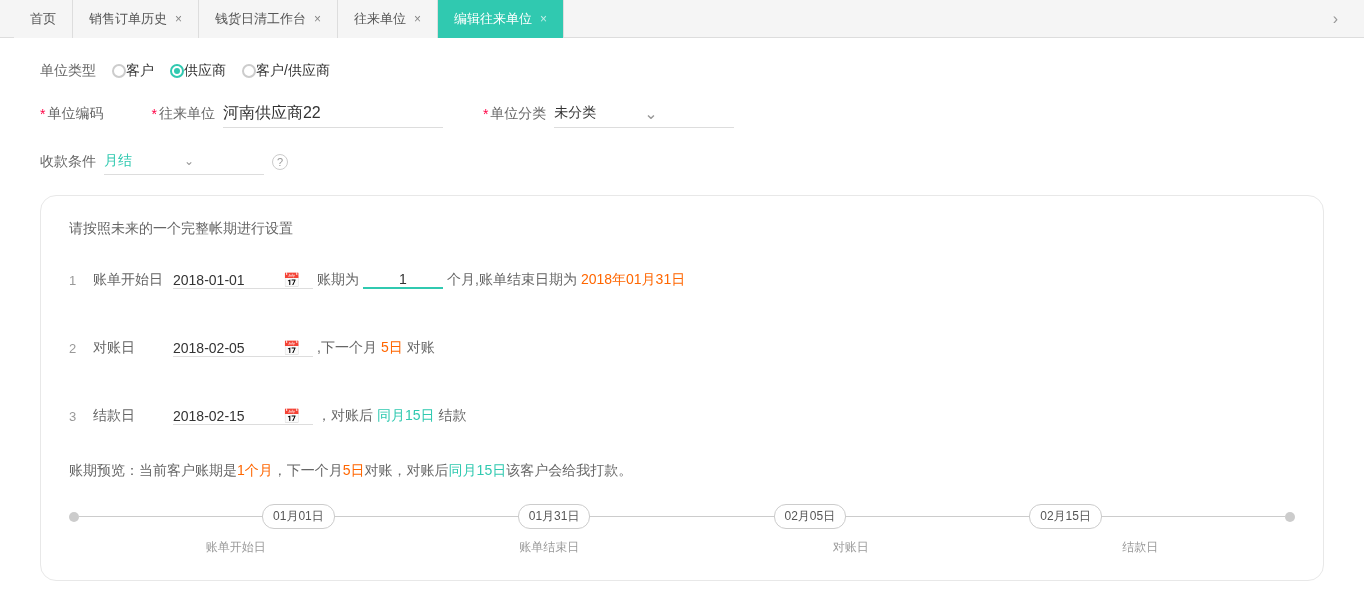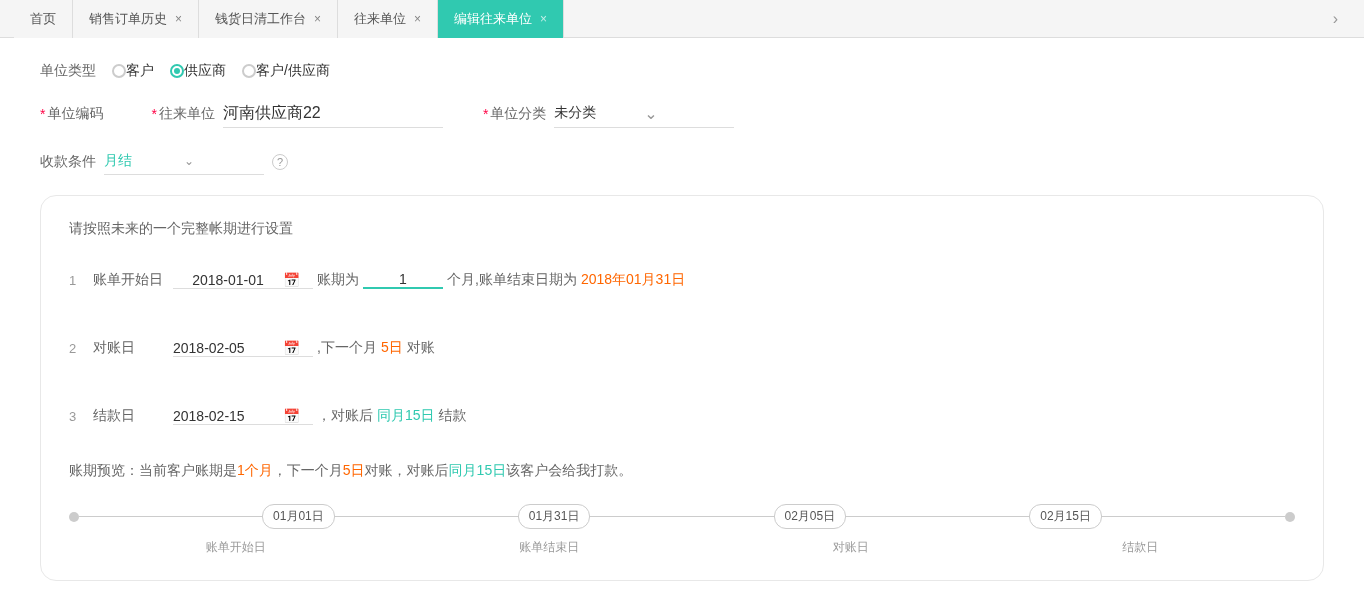--- a/index.html
+++ b/index.html
@@ -360,21 +360,21 @@
     </div>
   </div>
 
   <div class="card">
     <div class="card-hint">请按照未来的一个完整帐期进行设置</div>
 
     <div class="setting-row">
       <span class="row-num">1</span>
       <span class="row-label">账单开始日</span>
       <div class="date-input-wrap">
-        <input type="text" style="width: 110px; border: none; outline: none; font-size: 14px; text-align: center;" value="2018-01-01">
+        <input type="text" style="width: 110px; border: none; outline: none; font-size: 14px;" value="2018-01-01">
         <span class="cal-icon">📅</span>
       </div>
       <span class="inline-text">账期为</span>
       <input type="text" class="period-input" value="1" style="">
       <span class="inline-text">个月,账单结束日期为</span>
       <span class="highlight-orange">2018年01月31日</span>
     </div>
 
     <div class="setting-row">
       <span class="row-num">2</span>

